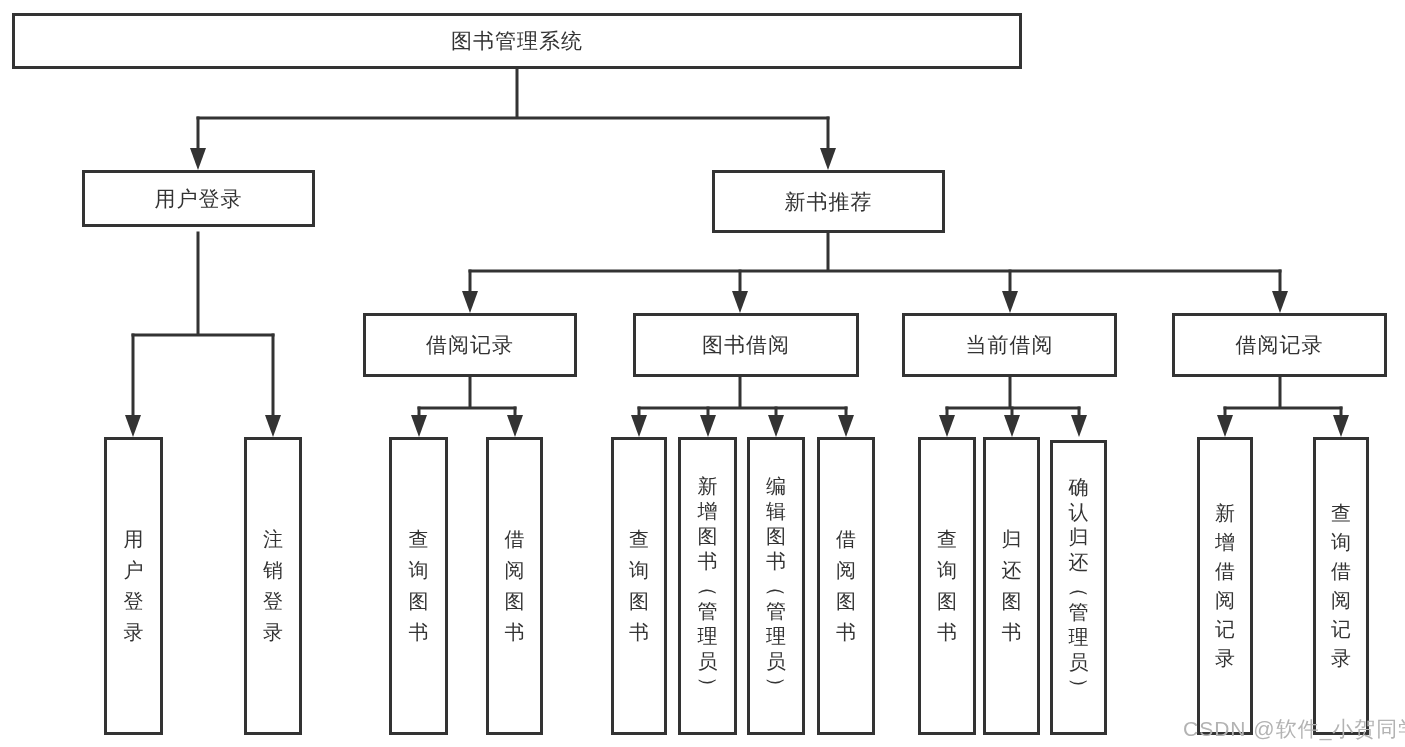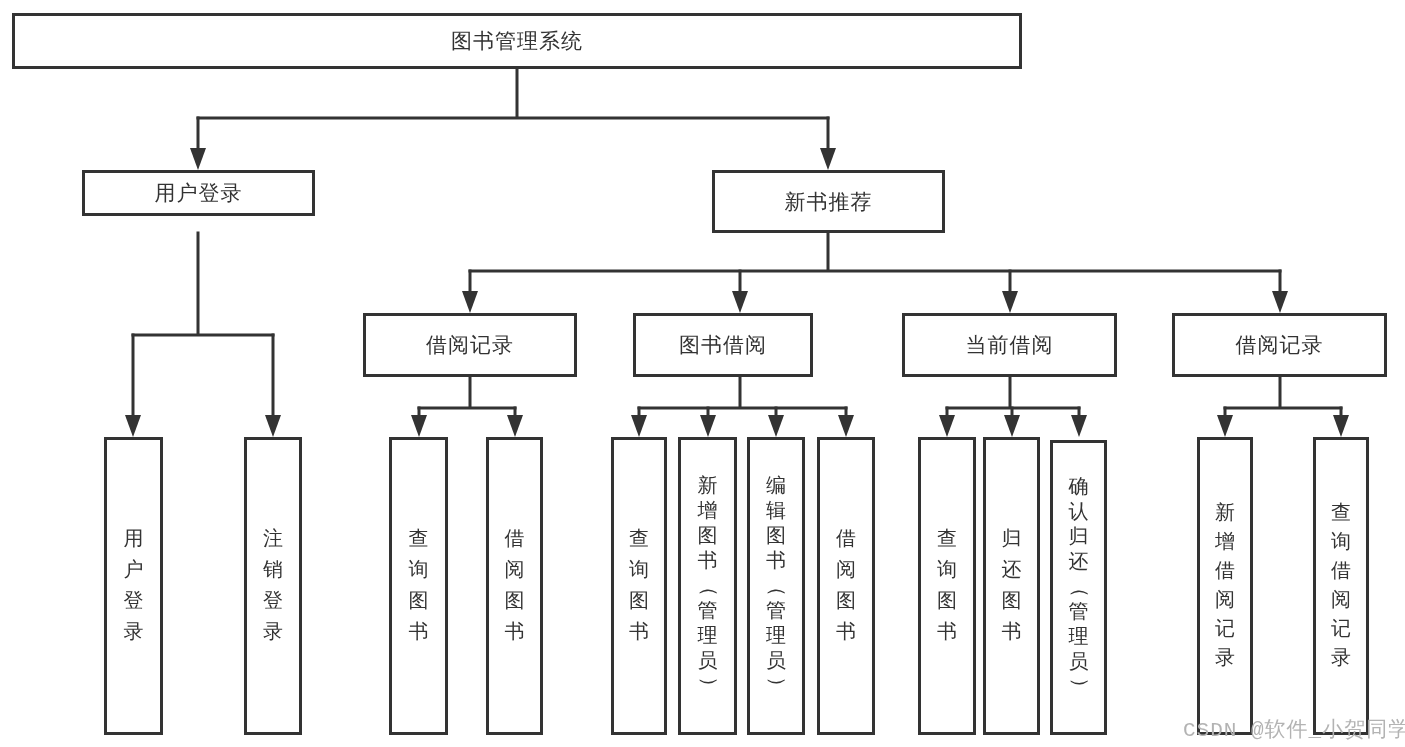--- a/index.html
+++ b/index.html
@@ -3,21 +3,21 @@
 <meta charset="utf-8">
 <style>
   :root{
     --line:#333333; --box_border:#333333; --text:#333333;
     --watermark:#b3b3b3; --background:#ffffff;
   }
   html,body{margin:0;padding:0;background:var(--background);}
   .canvas{
     position:relative;width:1405px;height:747px;overflow:hidden;
     background:var(--background);
-    font-family:Liberation Mono, monospace;color:var(--text);
+    font-family:Liberation Sans, sans-serif;color:var(--text);
   }
   .box{
     position:absolute;background:#ffffff;border:3px solid var(--box_border);
     box-sizing:border-box;display:flex;align-items:center;justify-content:center;
     z-index:2;
   }
   .hbox{font-size:21px;letter-spacing:1px;white-space:nowrap;}
   .vbox{flex-direction:column;font-size:20px;gap:10px;}
   .vbox.mid{gap:8px;}
   .vbox.dense{gap:4px;}
@@ -74,25 +74,25 @@
     <line x1="1012" y1="408" x2="1012" y2="416" marker-end="url(#arrow)"></line>
     <line x1="1079" y1="408" x2="1079" y2="416" marker-end="url(#arrow)"></line>
 
     <path class="ln" d="M1280,377 V408 M1225,408 H1341"></path>
     <line x1="1225" y1="408" x2="1225" y2="416" marker-end="url(#arrow)"></line>
     <line x1="1341" y1="408" x2="1341" y2="416" marker-end="url(#arrow)"></line>
   </svg>
 
   <div class="box hbox" style="left:12px;top:13px;width:1010px;height:56px">图书管理系统</div>
 
-  <div class="box hbox" style="left:82px;top:170px;width:233px;height:46px">用户登录</div>
+  <div class="box hbox" style="left:82px;top:170px;width:233px;height:57px">用户登录</div>
   <div class="box hbox" style="left:712px;top:170px;width:233px;height:63px">新书推荐</div>
 
   <div class="box hbox" style="left:363px;top:313px;width:214px;height:64px">借阅记录</div>
-  <div class="box hbox" style="left:633px;top:313px;width:180px;height:64px">图书借阅</div>
+  <div class="box hbox" style="left:633px;top:313px;width:226px;height:64px">图书借阅</div>
   <div class="box hbox" style="left:902px;top:313px;width:215px;height:64px">当前借阅</div>
   <div class="box hbox" style="left:1172px;top:313px;width:215px;height:64px">借阅记录</div>
 
   <div class="box vbox" style="left:104px;top:437px;width:59px;height:298px">
       <span>用</span>
       <span>户</span>
       <span>登</span>
       <span>录</span>
     </div>
   <div class="box vbox" style="left:244px;top:437px;width:58px;height:298px">

